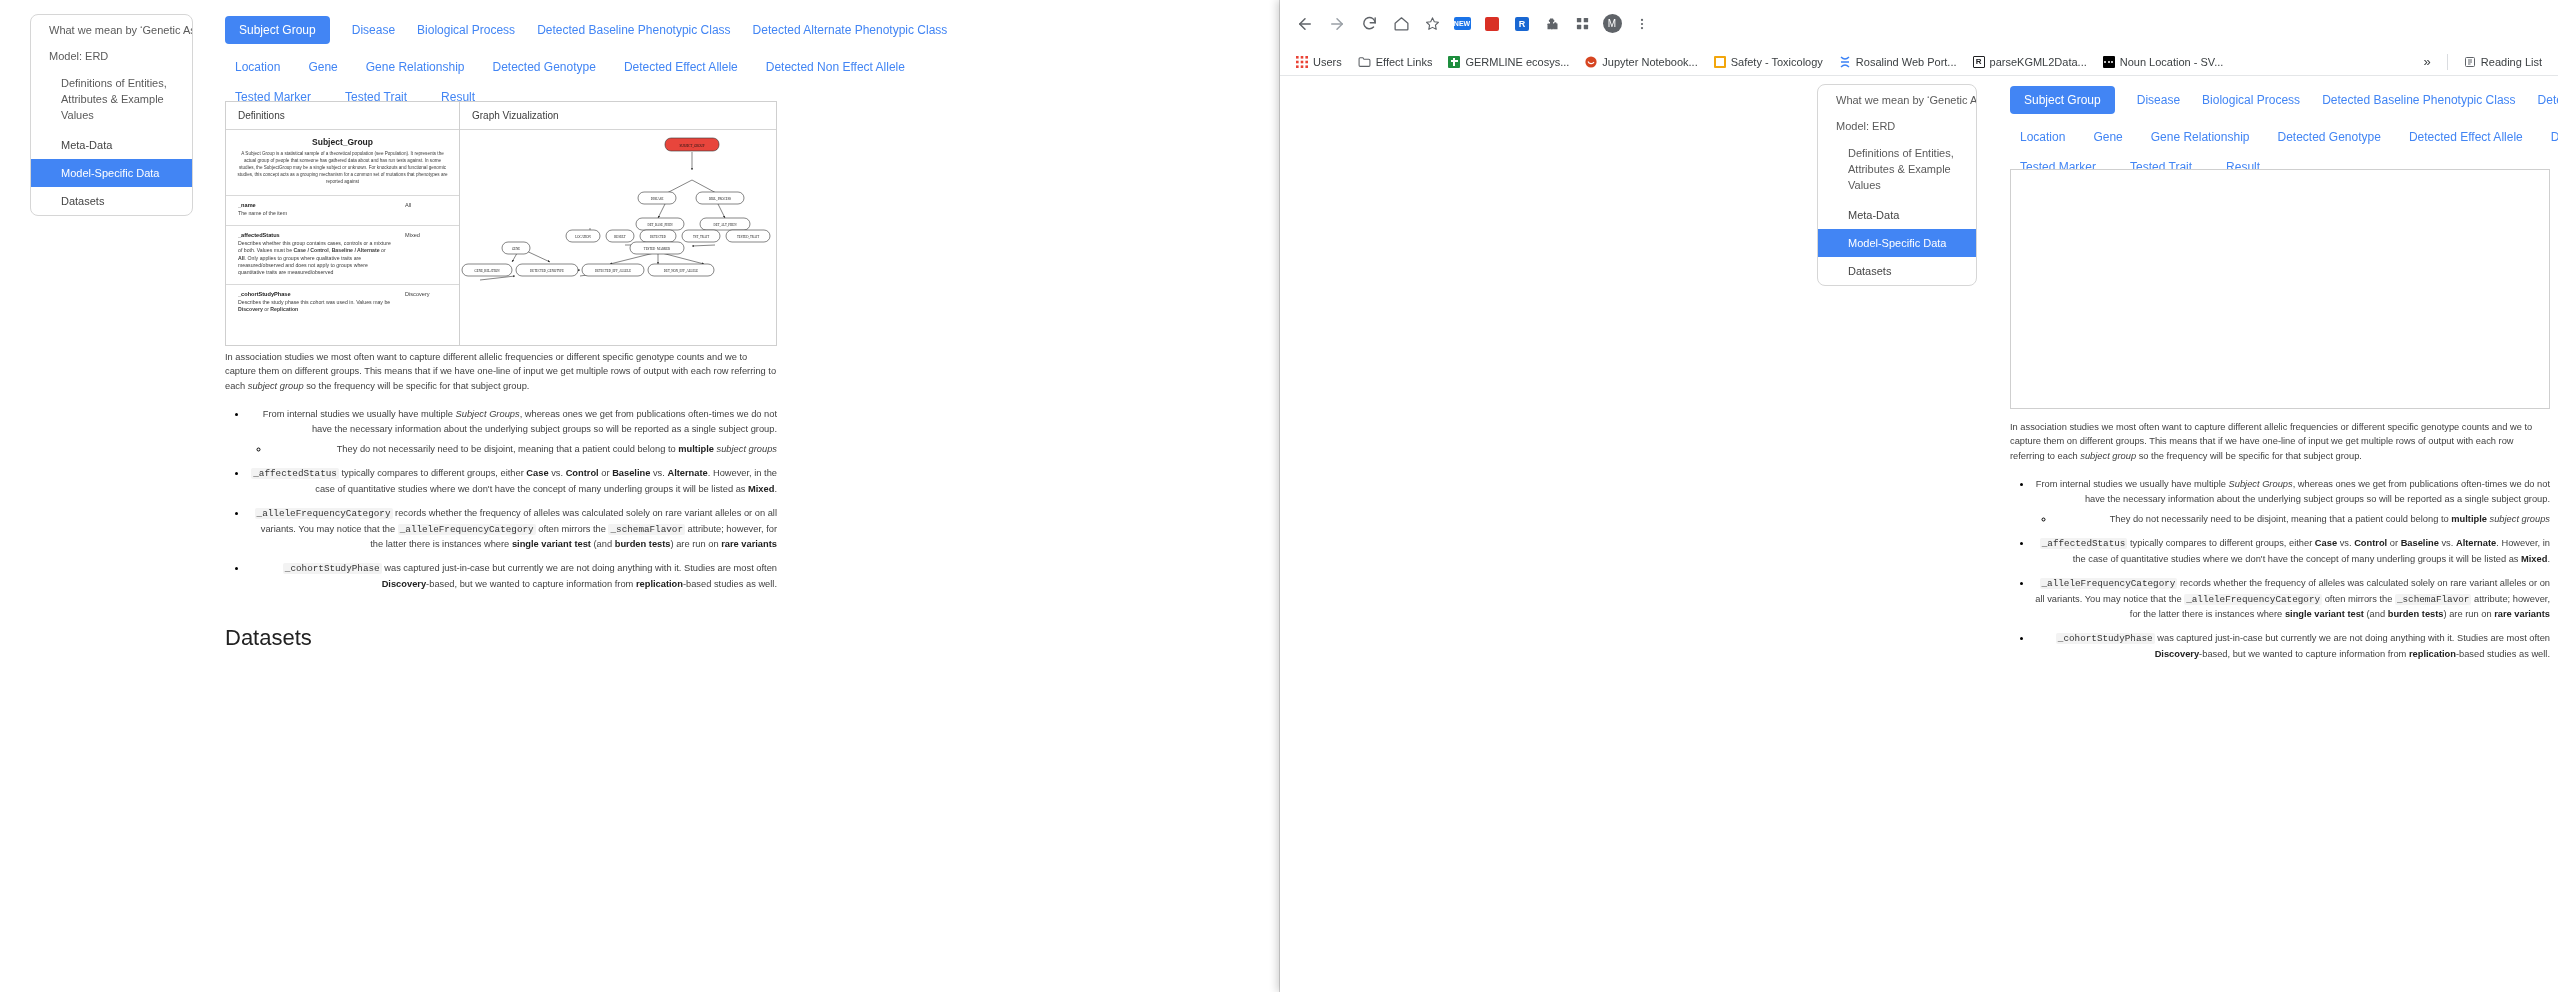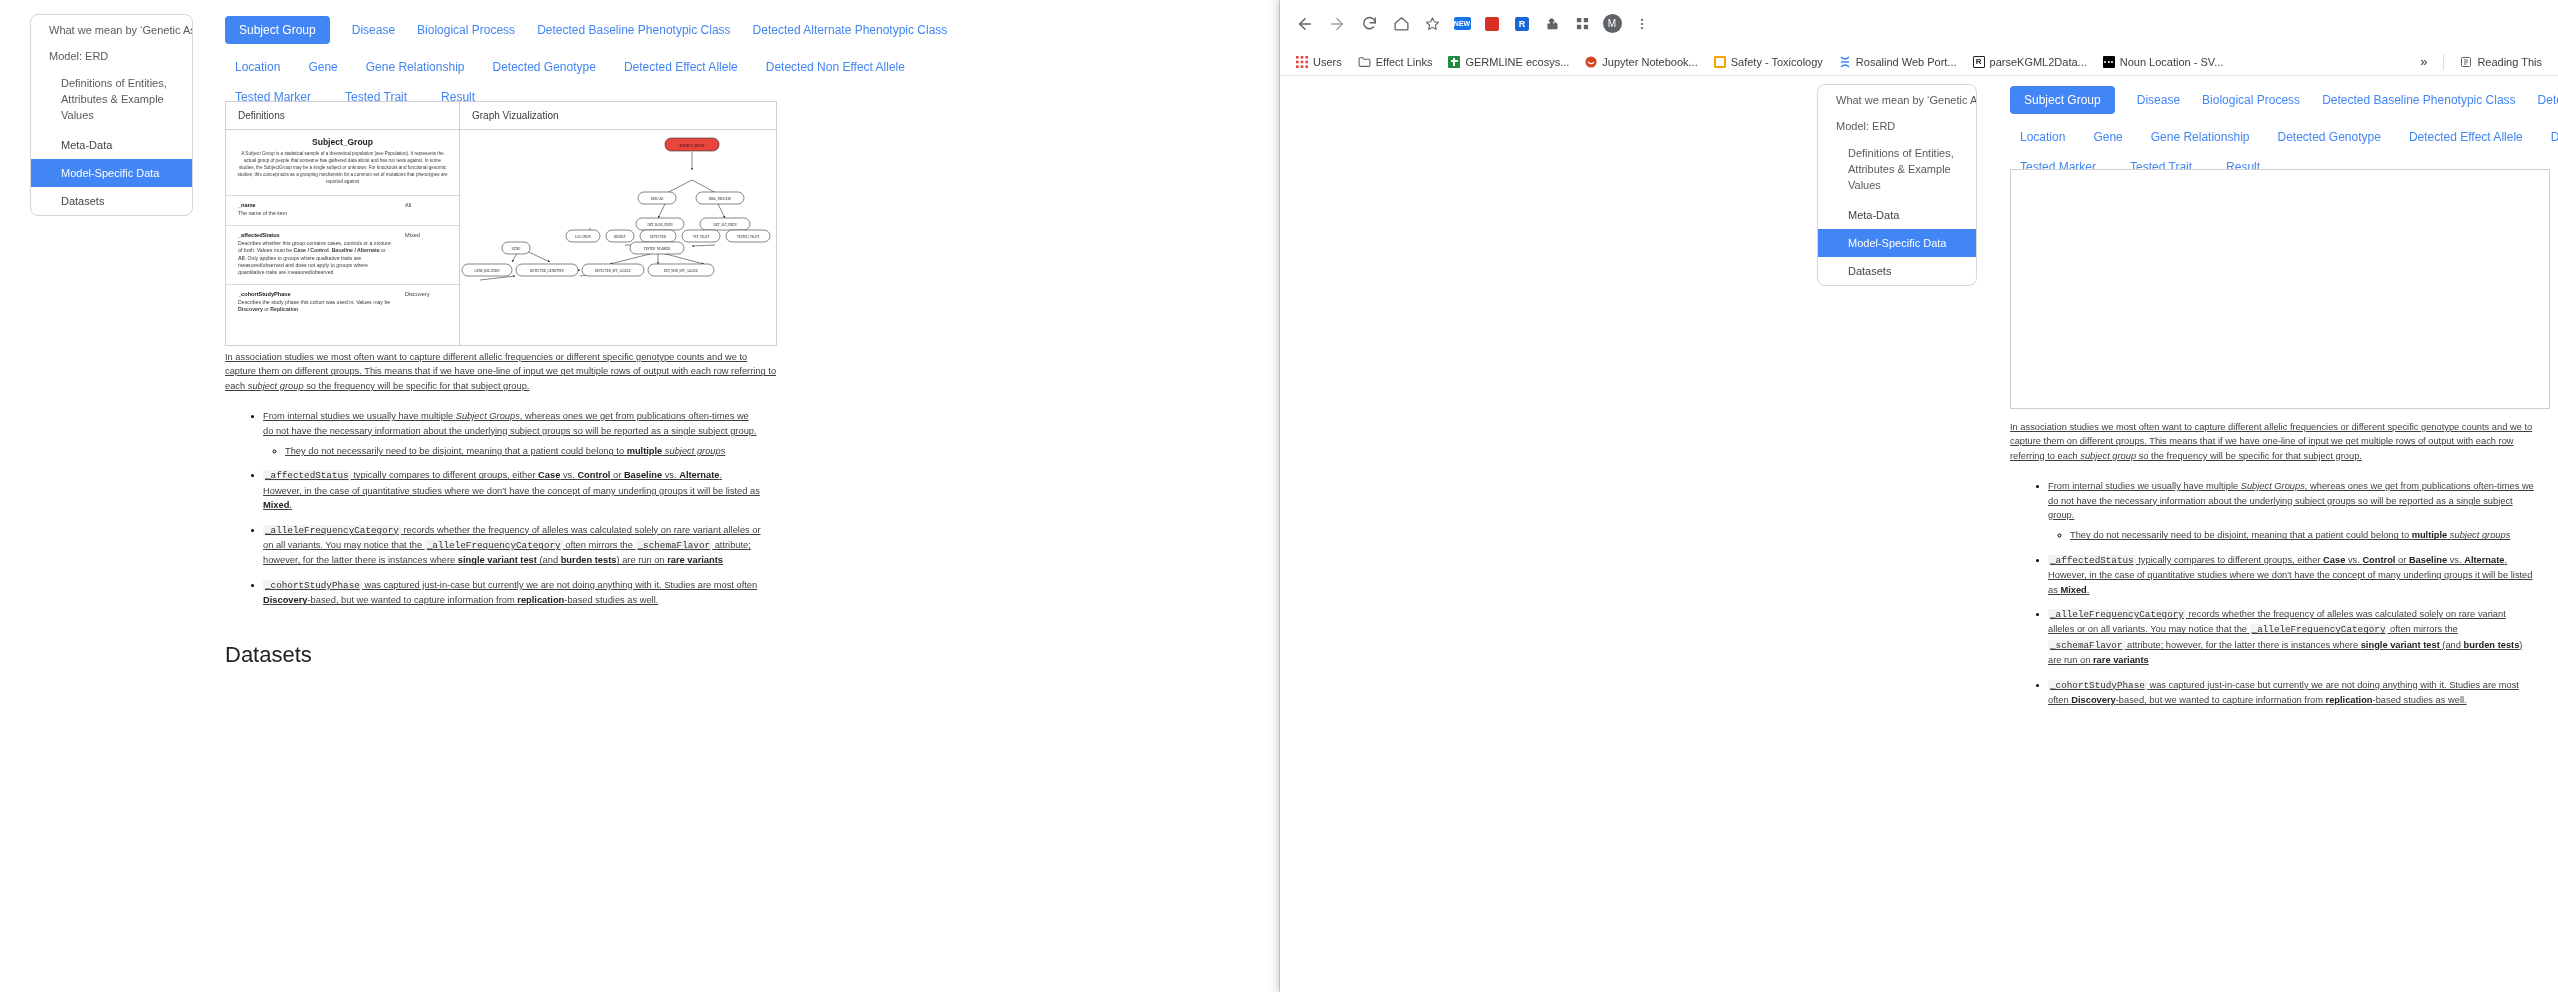--- a/index.html
+++ b/index.html
@@ -45,28 +45,28 @@
     border-bottom:1px solid #d5d5d5; background:#fff;
   }
   .panel-left { background:#fff; border-right:1px solid #cfcfcf; }
   .deftitle { text-align:center; font-weight:bold; color:#222; }
   .defrow { display:flex; border-top:1px solid #d9d9d9; }
   .defrow .dleft { flex:1; padding:6px 10px 8px 12px; }
   .defrow .dright { width:58px; padding:6px 4px 8px 4px; color:#3c3c3c; }
   .dname { font-weight:bold; color:#1a1a1a; }
   .ddesc { color:#3c3c3c; line-height:1.35; }
 
-  .body-p { color:#3f3f3f; line-height:1.55;text-decoration:underline; }
+  .body-p { color:#3f3f3f; line-height:1.55; }
   .body-p i { font-style:italic; }
   .body-p b { font-weight:bold; color:#222; }
   code, .mono {
     font-family:"Liberation Mono", monospace;
     background:#f3f3f3; color:#333; padding:0 2px; border-radius:2px;
   }
-  ul.bl { margin:16px; padding-left:22px; }
+  ul.bl { margin:0; padding-left:22px;text-align:right; }
   ul.bl > li { margin:10px 0; }
   ul.bl ul { margin:6px 0 0 0; padding-left:22px; list-style-type:circle; }
   h2.sect { font-weight:400; color:#222; margin:0; }
 
   
   .gnode text { font-family:"Liberation Serif", serif; fill:#111; }
 
   
   #right-win {
     position:absolute; left:1280px; top:0; width:1278px; height:992px;
@@ -474,21 +474,21 @@
     <div class="bm-sep"></div>
     <div class="bm" style="max-width:none;">
       <span style="display:flex;">
         <svg width="12" height="12" viewBox="0 0 24 24" fill="none" stroke="#5f6368" stroke-width="2">
             <rect x="3" y="3" width="18" height="18" rx="2"></rect>
             <line x1="8" y1="8" x2="16" y2="8"></line>
             <line x1="8" y1="12" x2="16" y2="12"></line>
             <line x1="8" y1="16" x2="13" y2="16"></line>
           </svg>
       </span>
-      <span class="lbl">Reading This</span>
+      <span class="lbl">Reading List</span>
     </div>
   </div>
 
   <div id="page-view">
 
     <div class="sidebar-card" style="position:absolute;left:537px;top:7px;width:160px;font-size:11px;">
       <div class="sb-line" style="padding-top:9px;">What we mean by ‘Genetic Association’</div>
       <div class="sb-line">Model: ERD</div>
       <div class="sb-line indent">Definitions of Entities, Attributes &amp; Example Values</div>
       <div class="sb-item">Meta-Data</div>

